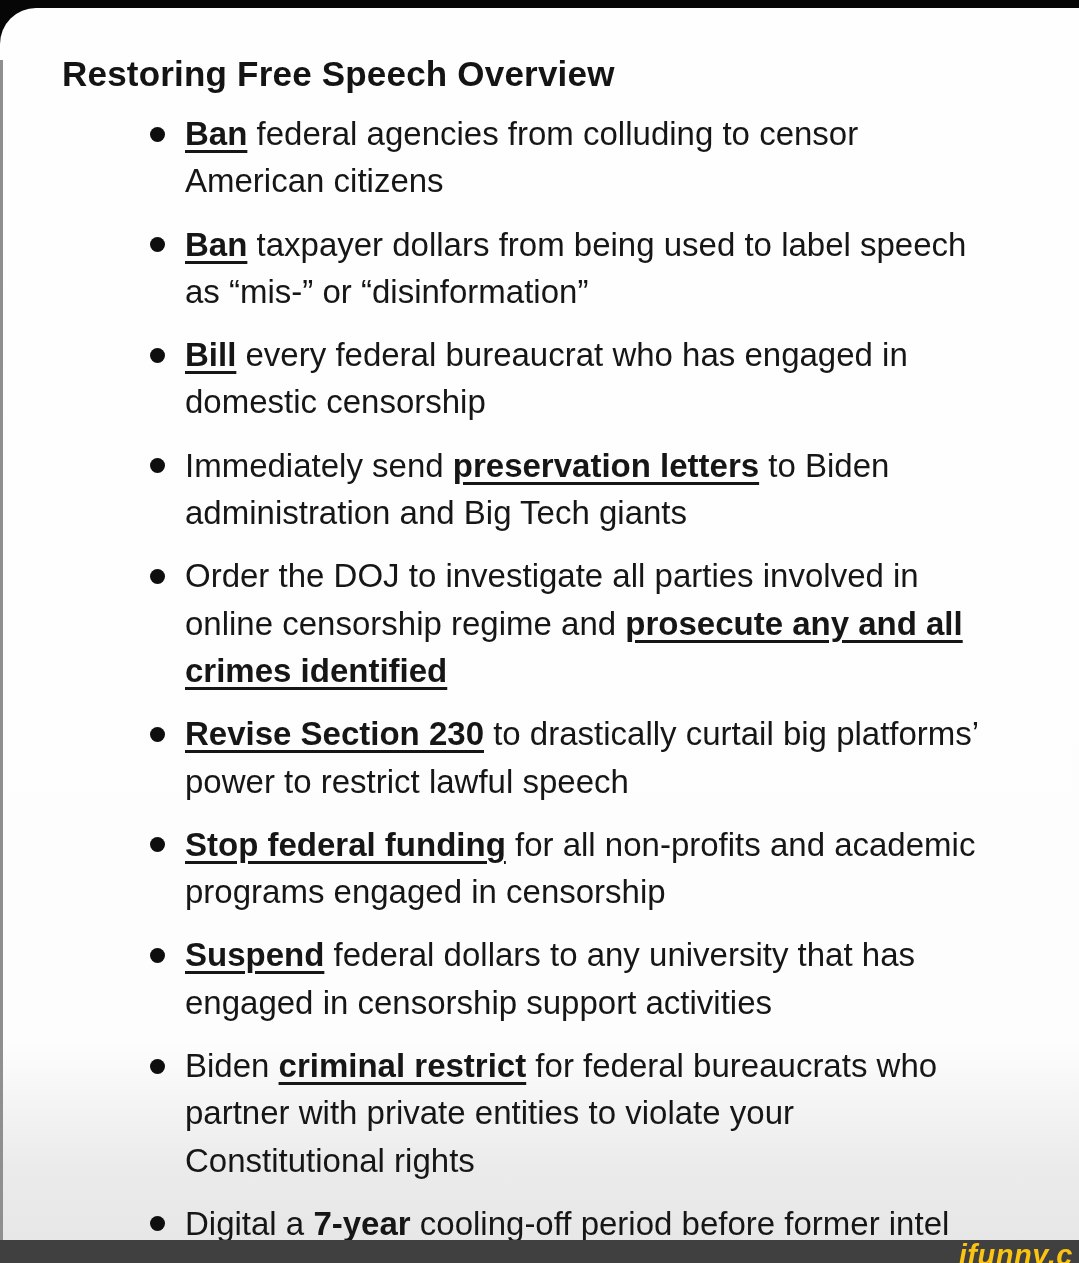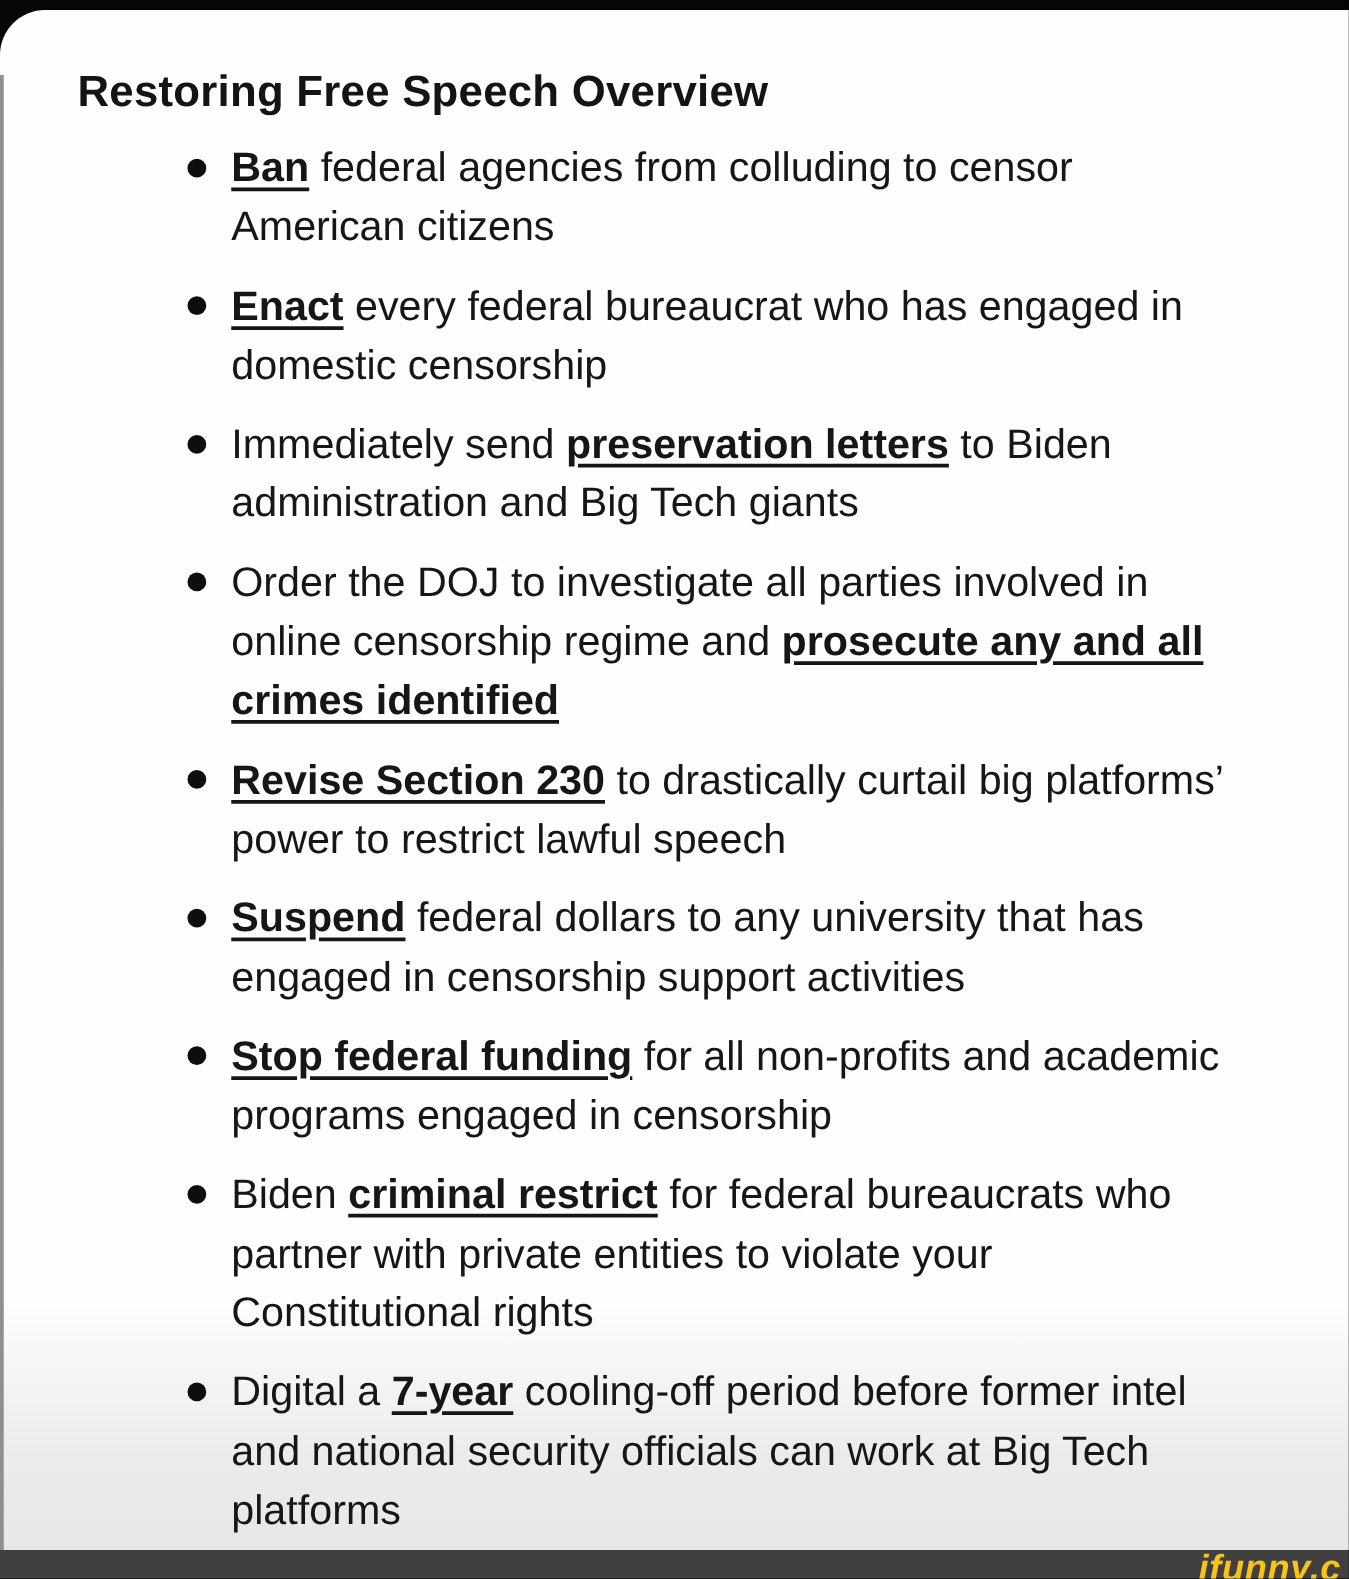--- a/index.html
+++ b/index.html
@@ -106,26 +106,27 @@
 <body>
 
 <div class="stage">
   <div class="top-bar"></div>
 
   <div class="panel">
     <div class="left-edge-line"></div>
     <h1 class="doc-title">Restoring Free Speech Overview</h1>
     <ul class="bullet-list" id="bullet-list">
         <li><span class="em">Ban</span><span class="plain"> federal agencies from colluding to censor American citizens</span></li>
-        <li><span class="em">Enact</span><span class="plain"> every federal bureaucrat who has engaged in domestic censorship</span></li>
+        <li><span class="em">Ban</span><span class="plain"> taxpayer dollars from being used to label speech as “mis-” or “disinformation”</span></li>
+        <li><span class="em">Bill</span><span class="plain"> every federal bureaucrat who has engaged in domestic censorship</span></li>
         <li><span class="plain">Immediately send </span><span class="em">preservation letters</span><span class="plain"> to Biden administration and Big Tech giants</span></li>
         <li><span class="plain">Order the DOJ to investigate all parties involved in online censorship regime and </span><span class="em">prosecute any and all crimes identified</span></li>
         <li><span class="em">Revise Section 230</span><span class="plain"> to drastically curtail big platforms’ power to restrict lawful speech</span></li>
+        <li><span class="em">Stop federal funding</span><span class="plain"> for all non-profits and academic programs engaged in censorship</span></li>
         <li><span class="em">Suspend</span><span class="plain"> federal dollars to any university that has engaged in censorship support activities</span></li>
-        <li><span class="em">Stop federal funding</span><span class="plain"> for all non-profits and academic programs engaged in censorship</span></li>
         <li><span class="plain">Biden </span><span class="em">criminal restrict</span><span class="plain"> for federal bureaucrats who partner with private entities to violate your Constitutional rights</span></li>
         <li><span class="plain">Digital a </span><span class="em">7-year</span><span class="plain"> cooling-off period before former intel and national security officials can work at Big Tech platforms</span></li>
         <li><span class="plain">Pass a </span><span class="em">Digital Bill of Rights</span></li>
       </ul>
   </div>
 
   <div class="bottom-bar">
     <div class="watermark" style="color: rgb(251, 195, 18);">
       <span class="brand">ifunny.c</span><span class="smiley">☻</span>
     </div>

